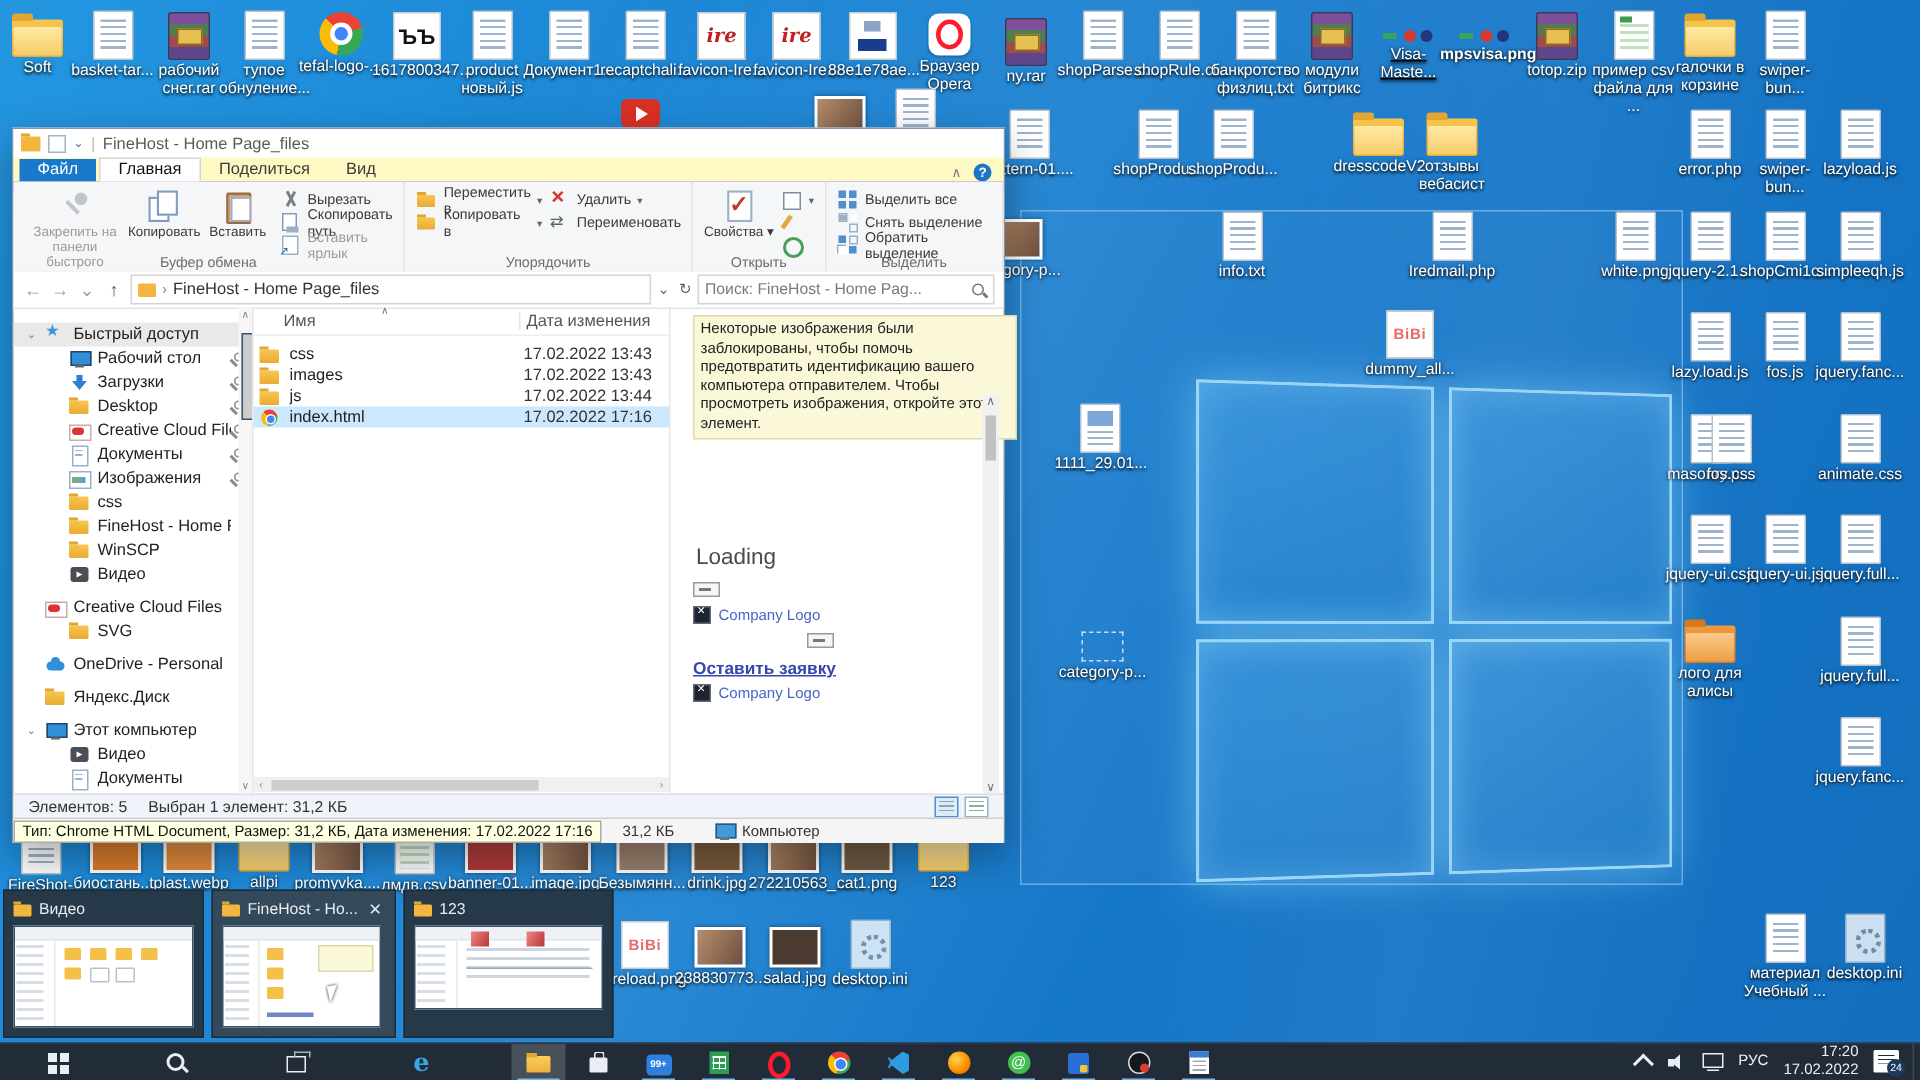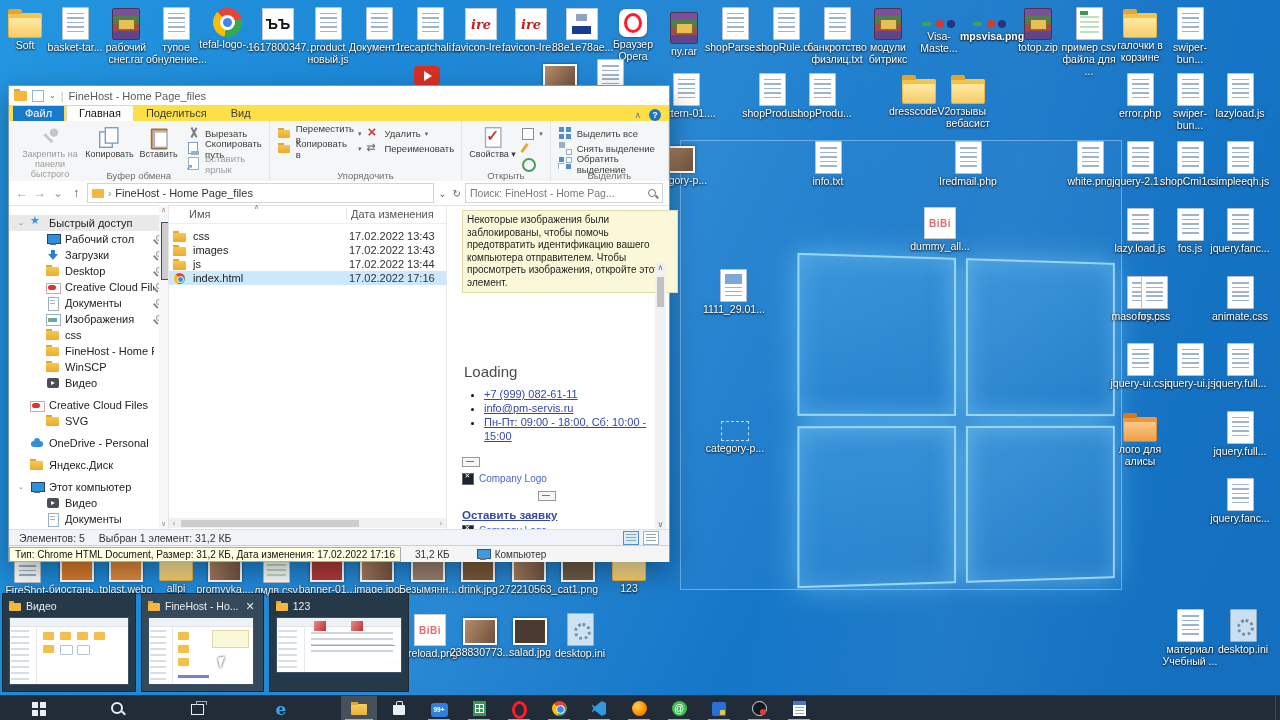--- a/index.html
+++ b/index.html
@@ -90,21 +90,21 @@
   #window{position:absolute;left:8px;top:85px;width:660px;height:475px;background:#fff;
     border:1px solid #7f98ad;box-shadow:0 10px 26px rgba(0,0,0,.35);font-size:11px;color:#333;}
   #titlebar{position:absolute;left:0;top:0;right:0;height:19px;background:#fff;display:flex;align-items:center;padding-left:5px;gap:5px;}
   .qat-folder{width:13px;height:10px;background:#f3b73f;border-radius:1px;position:relative;}
   .qat-folder::before{content:"";position:absolute;top:-2px;left:0;width:6px;height:2px;background:#e2a52f;}
   .qat-box{width:10px;height:10px;border:1px solid #9db4cc;background:#fff;}
   .qat-caret{font-size:8px;color:#666;}
   #title-sep{color:#bbb;}
   #win-title{color:#5a5a5a;font-size:11px;}
 
-  #tabsrow{position:absolute;left:0;top:19px;right:0;height:16px;background:#fde047;display:flex;align-items:flex-end;padding-left:4px;border-bottom:6px solid #6d28d9;}
+  #tabsrow{position:absolute;left:0;top:19px;right:0;height:16px;background:#fef9c3;display:flex;align-items:flex-end;padding-left:4px;border-bottom:6px solid #6d28d9;}
   .tab{padding:1px 12px 2px;font-size:11px;color:#3b3b3b;}
   .tab.file{background:#1979ca;color:#fff;margin-right:2px;}
   .tab.active{background:#fff;border:1px solid #d5d5d5;border-bottom:none;color:#111;}
   #tabs-right{margin-left:auto;display:flex;align-items:center;gap:8px;padding-right:8px;}
   #collapse-ribbon{color:#777;font-size:9px;}
   #help-btn{width:12px;height:12px;border-radius:50%;background:#1c74c4;color:#fff;font-size:9px;font-weight:bold;
     display:flex;align-items:center;justify-content:center;}
 
   #ribbon{position:absolute;left:0;top:35px;right:0;height:60px;background:#f5f6f7;border-bottom:1px solid #d9dadb;
     display:flex;align-items:stretch;}
@@ -431,21 +431,21 @@
       <div class="desk-icon" style="left: 807px; top: 6px;">
         <div class="icn k-doc"></div>
         <div class="lbl">банкротство
 физлиц.txt</div>
       </div>
       <div class="desk-icon" style="left: 858px; top: 6px;">
         <div class="icn k-rar"></div>
         <div class="lbl">модули
 битрикс</div>
       </div>
-      <div class="desk-icon" style="left: 909px; top: 6px;">
+      <div class="desk-icon" style="left: 909px; top: 6px; text-decoration: underline;">
         <div class="icn k-logos"></div>
         <div class="lbl">Visa-Maste...</div>
       </div>
       <div class="desk-icon" style="left: 960px; top: 6px; font-weight: bold;">
         <div class="icn k-logos"></div>
         <div class="lbl">mpsvisa.png</div>
       </div>
       <div class="desk-icon" style="left: 1008px; top: 6px;">
         <div class="icn k-rar"></div>
         <div class="lbl">totop.zip</div>
@@ -954,25 +954,20 @@
           <span class="htrack">
               <span class="hthumb"></span>
             </span>
           <span class="harr">›</span>
         </div>
       </div>
       <div id="preview">
         <div id="pwarn">Некоторые изображения были заблокированы, чтобы помочь предотвратить идентификацию вашего компьютера отправителем. Чтобы просмотреть изображения, откройте этот элемент.</div>
         <div id="pcontent">
           <div id="p-heading">Loading</div>
-          <ul id="p-links">
-              <li><span>+7 (999) 082-61-11</span></li>
-              <li><span>info@pm-servis.ru</span></li>
-              <li><span>Пн-Пт: 09:00 - 18:00, Сб: 10:00 - 15:00</span></li>
-            </ul>
           <div id="p-blocks">
               <div class="p-dash"></div>
               <div class="p-logo">
                 <span class="bimg"></span>
                 <span class="ltext">Company Logo</span>
               </div>
               <div class="p-dash" style="margin-left: 76px;"></div>
               <div class="p-link">Оставить заявку</div>
               <div class="p-logo">
                 <span class="bimg"></span>
@@ -1114,14 +1109,27 @@
       </div>
       <div class="tb-item" style="left: 744px;">
         <span class="ti ti-obs"></span>
         <span class="runline"></span>
       </div>
       <div class="tb-item" style="left: 784px;">
         <span class="ti ti-notes"></span>
         <span class="runline"></span>
       </div>
     </div>
+  <div id="tray">
+    <span class="tr-chev"></span>
+    <span class="tr-vol"></span>
+    <span class="tr-net"></span>
+    <span id="tr-lang">РУС</span>
+    <span id="tr-clock">
+      <div>17:20</div>
+      <div>17.02.2022</div>
+    </span>
+    <span class="tr-action">
+      <span class="tr-badge">24</span>
+    </span>
+  </div>
   <div id="showdesk"></div>
 </div>
 
 </body></html>

